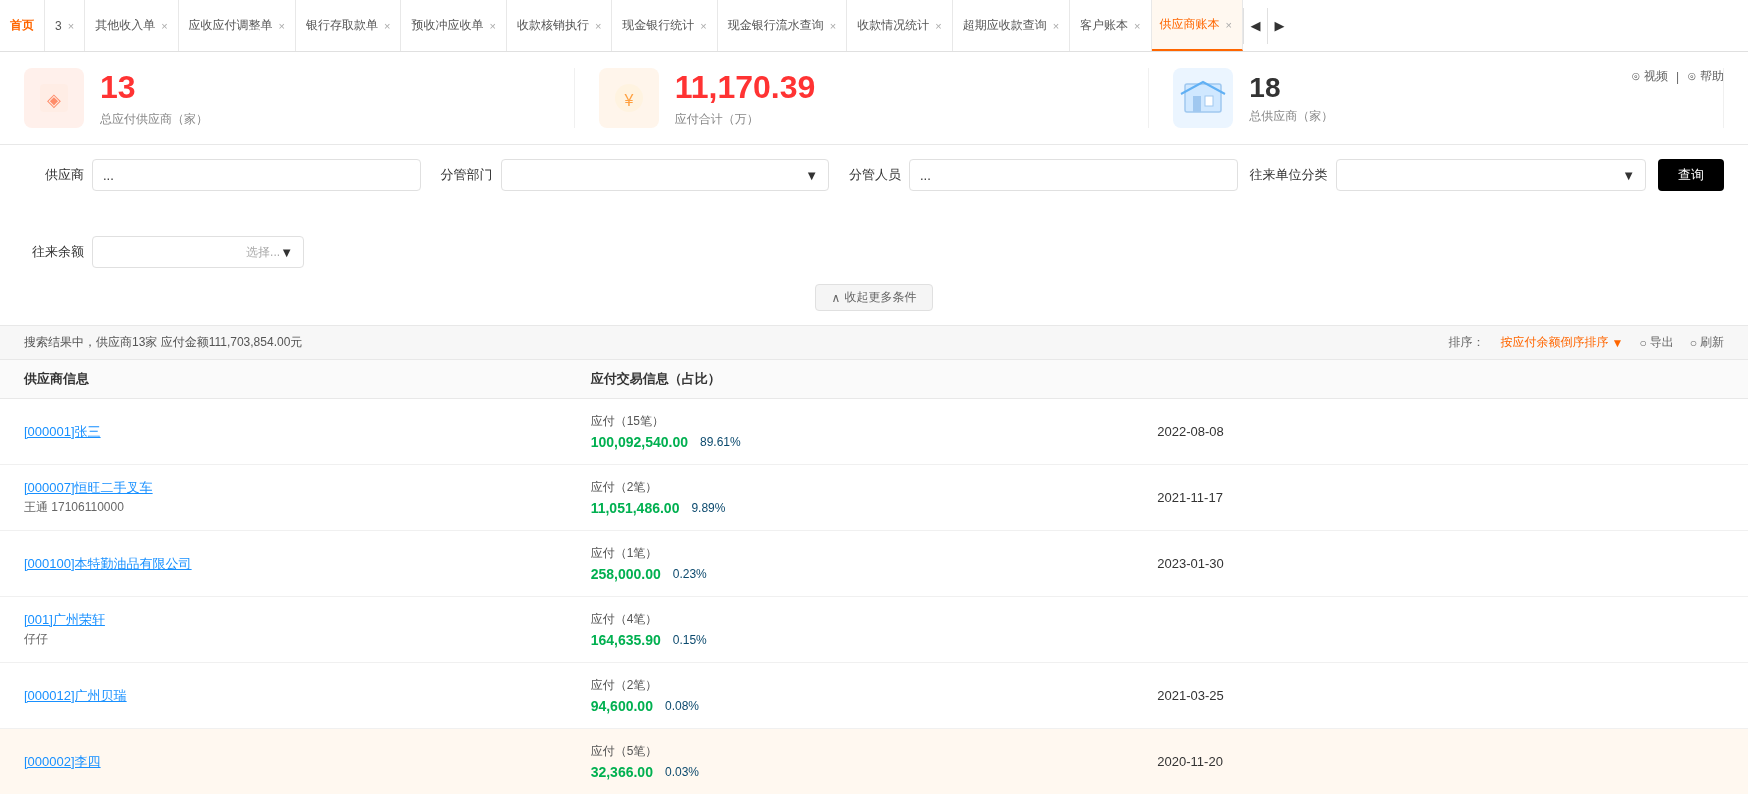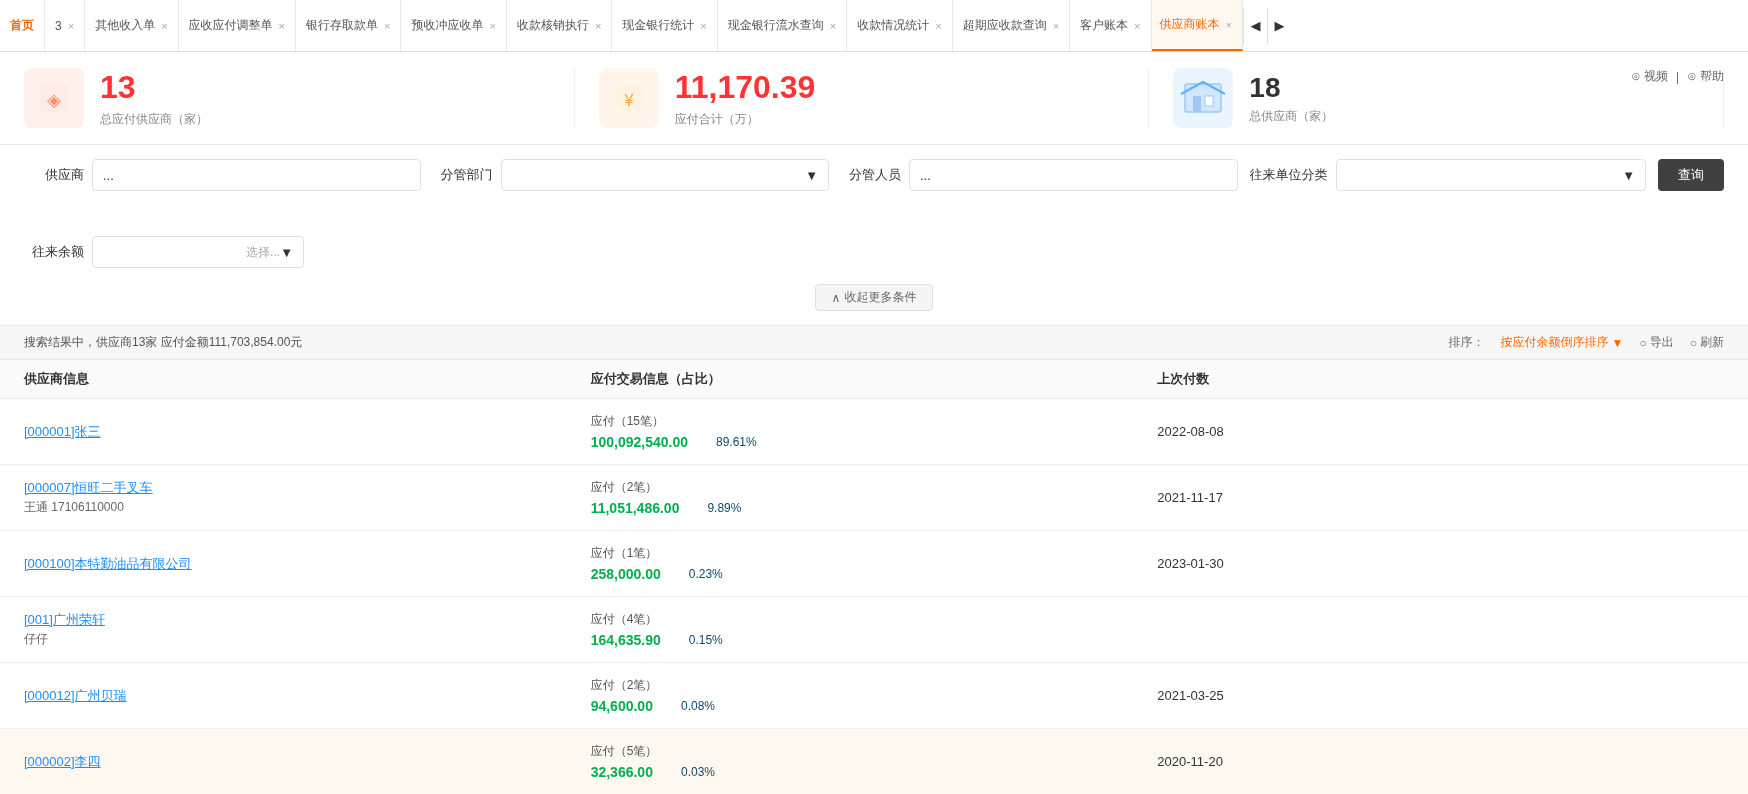--- a/index.html
+++ b/index.html
@@ -58,21 +58,21 @@
       flex: 1; height: 32px; border: 1px solid #e0e0e0; border-radius: 4px;
       padding: 0 10px; font-size: 13px; color: #333; background: #fff;
       display: flex; align-items: center; justify-content: space-between; cursor: pointer;
     }
     .filter-select {
       flex: 1; height: 32px; border: 1px solid #e0e0e0; border-radius: 4px;
       padding: 0 10px; font-size: 13px; color: #333; background: #fff;
       display: flex; align-items: center; justify-content: flex-end; cursor: pointer;
     }
     .btn-query {
-      background: #404040; color: #fff; border: none; border-radius: 4px;
+      background: #000000; color: #fff; border: none; border-radius: 4px;
       padding: 0 20px; height: 32px; font-size: 13px; cursor: pointer; white-space: nowrap;
     }
     .filter-row2 { display: flex; align-items: flex-start; gap: 12px; margin-top: 45px; }
     .collapse-btn {
       display: flex; align-items: center; justify-content: center; gap: 4px;
       background: #f5f5f5; border: 1px solid #e0e0e0; border-radius: 4px;
       padding: 4px 16px; font-size: 12px; color: #666; cursor: pointer; margin: 8px auto 0;
       width: fit-content;
     }
 
@@ -98,21 +98,21 @@
       padding: 14px 24px; border-bottom: 1px solid #f0f0f0;
       align-items: center; min-height: 60px;
     }
     .table-row:last-child { background: #fff8f0; }
     .supplier-link { color: #1890ff; text-decoration: underline; cursor: pointer; font-size: 13px; }
     .supplier-sub { font-size: 12px; color: #666; margin-top: 2px; }
     .transaction-info {}
     .tx-label { font-size: 12px; color: #555; }
     .tx-amount { color: #00b050; font-size: 14px; font-weight: bold; cursor: pointer; }
     .tx-percent { font-size: 12px; color: #0c4a6e; margin-left: 12px; }
-    .tx-row { display: flex; align-items: center; gap: 16px; margin-top: 4px; }
+    .tx-row { display: flex; align-items: center; gap: 0; margin-top: 4px; }
     .last-pay { font-size: 13px; color: #333; }
 
     
     ::-webkit-scrollbar { width: 6px; height: 6px; }
     ::-webkit-scrollbar-thumb { background: #ccc; border-radius: 3px; }
   </style>
 </head>
 <body>
 
 <div class="top-nav">
@@ -284,21 +284,20 @@
       <span>○</span>
       <span>刷新</span>
     </span>
   </div>
 </div>
 
 <div class="main-content">
   <div class="table-header">
     <span>供应商信息</span>
     <span>应付交易信息（占比）</span>
-    <span>上次付数</span>
   </div>
 
   <div class="table-row" style="">
     <div>
       <div><a class="supplier-link">[000001]张三</a></div>
     </div>
     <div class="transaction-info">
       <div class="tx-label">应付（15笔）</div>
       <div class="tx-row">
         <span class="tx-amount">100,092,540.00</span>

